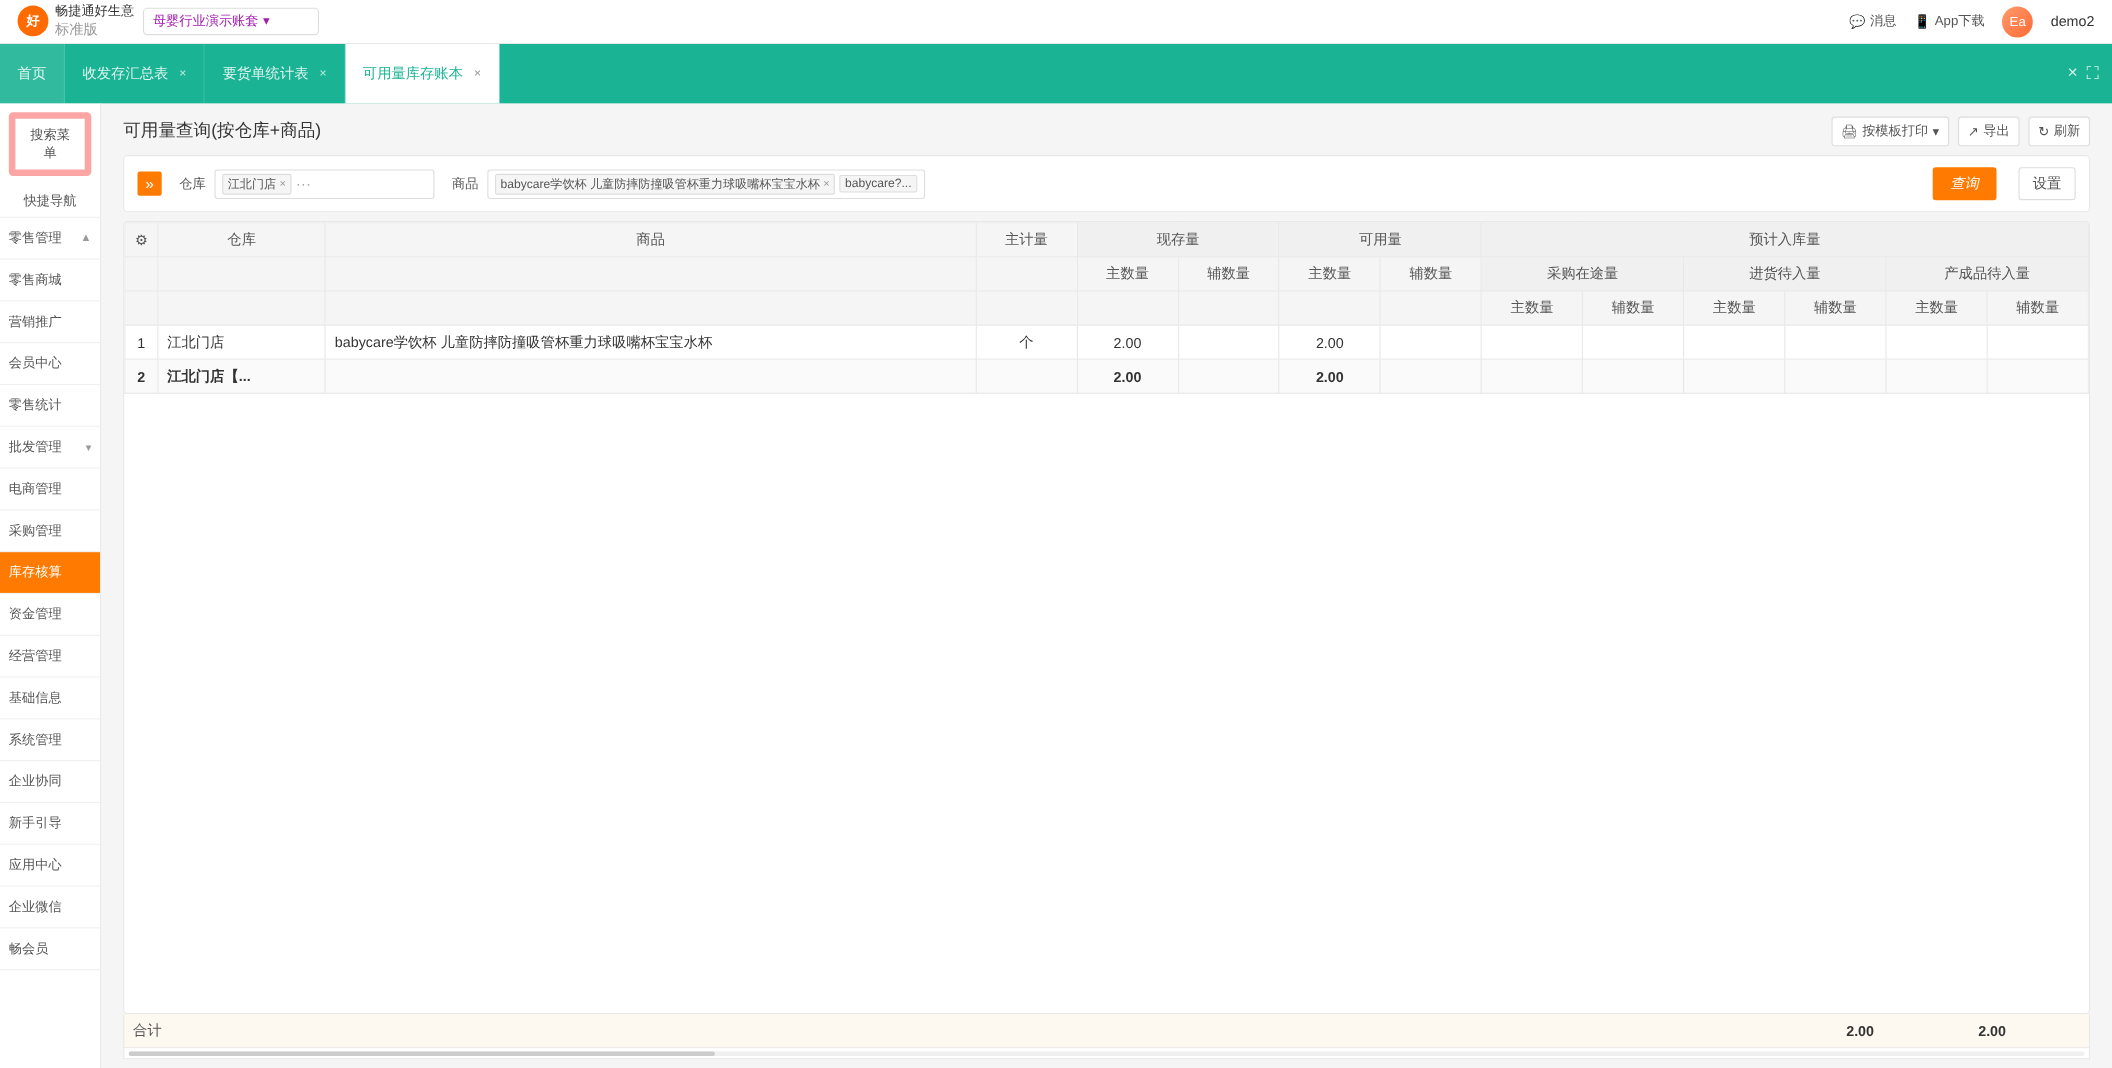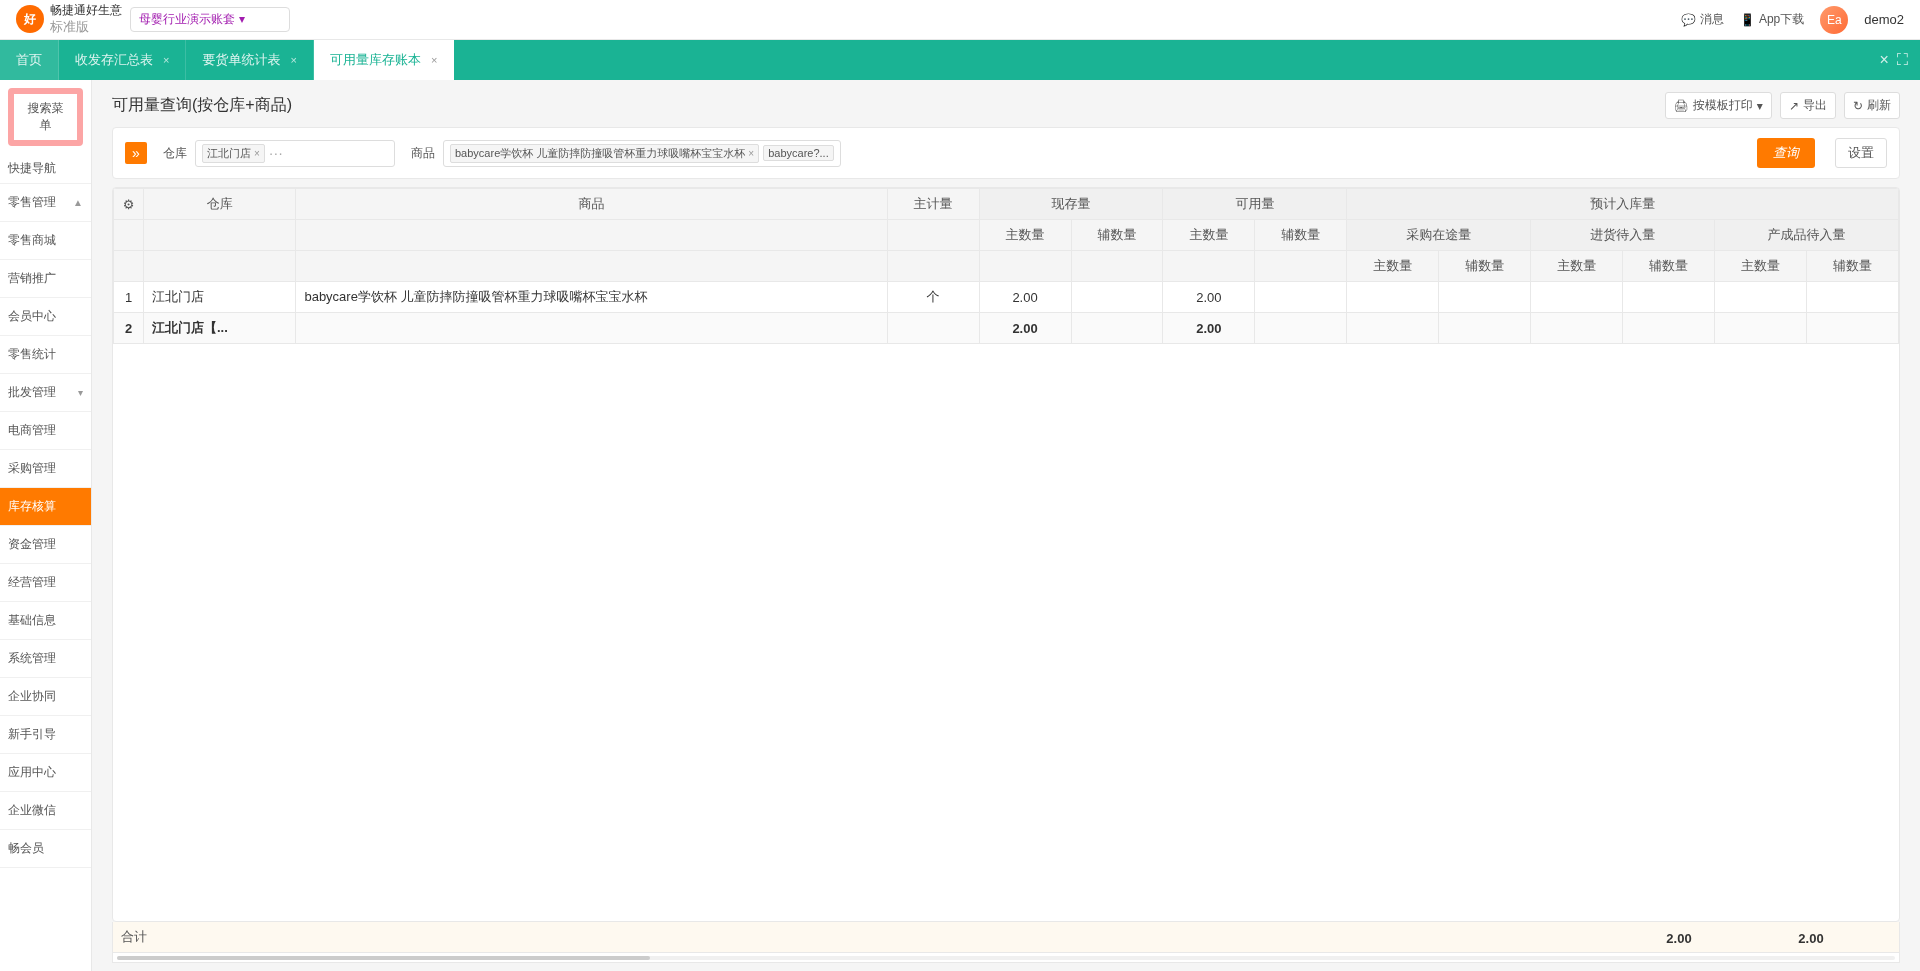--- a/index.html
+++ b/index.html
@@ -11,38 +11,38 @@
     .logo-area { display: flex; align-items: center; gap: 6px; }
     .logo-icon { width: 28px; height: 28px; background: #ff6b00; border-radius: 50%; display: flex; align-items: center; justify-content: center; color: white; font-size: 12px; font-weight: bold; }
     .logo-text { font-size: 12px; color: #333; line-height: 1.2; }
     .logo-sub { font-size: 13px; color: #999; }
     .store-selector { display: flex; align-items: center; gap: 4px; border: 1px solid #ddd; border-radius: 4px; padding: 3px 8px; cursor: pointer; color: #a21caf; font-size: 12px; min-width: 160px; }
     .top-bar-right { display: flex; align-items: center; gap: 16px; }
     .top-bar-btn { display: flex; align-items: center; gap: 4px; font-size: 12px; color: #555; cursor: pointer; }
     .avatar { width: 28px; height: 28px; border-radius: 50%; background: linear-gradient(135deg, #ff9a6c, #ff6b35); display: flex; align-items: center; justify-content: center; color: white; font-size: 12px; }
 
     
-    .nav-tabs { height: 40px; background: #1ab394; display: flex; align-items: stretch; }
+    .nav-tabs { height: 54px; background: #1ab394; display: flex; align-items: stretch; }
     .nav-tab { display: flex; align-items: center; padding: 0 16px; gap: 6px; font-size: 13px; color: rgba(255,255,255,0.85); cursor: pointer; border-right: 1px solid rgba(255,255,255,0.15); position: relative; }
     .nav-tab.active { background: #fff; color: #1ab394; font-weight: 500; }
     .nav-tab-home { background: rgba(255,255,255,0.1); }
     .nav-tab .close-icon { font-size: 11px; color: rgba(255,255,255,0.7); margin-left: 4px; cursor: pointer; }
     .nav-tab.active .close-icon { color: #999; }
     .nav-tab-spacer { flex: 1; }
     .window-controls { display: flex; align-items: center; gap: 8px; padding: 0 12px; }
     .win-btn { color: rgba(255,255,255,0.8); cursor: pointer; font-size: 16px; }
 
     
     .main-layout { display: flex; flex: 1; overflow: hidden; }
 
     
     .sidebar { width: 92px; background: #fff; border-right: 1px solid #e8e8e8; display: flex; flex-direction: column; overflow-y: auto; }
     .sidebar-search { padding: 8px; }
     .sidebar-search-btn { width: 100%; padding: 6px 9px; background: #fff; border: 6px solid #fca5a5; border-radius: 4px; font-size: 12px; color: #555; cursor: pointer; text-align: center; }
-    .sidebar-nav-btn { padding: 6px 8px; font-size: 12px; color: #555; cursor: pointer; text-align: left; border-bottom: 1px solid #f0f0f0; }
+    .sidebar-nav-btn { padding: 6px 8px; font-size: 12px; color: #555; cursor: pointer; text-align: center; border-bottom: 1px solid #f0f0f0; }
     .sidebar-item { padding: 10px 8px; font-size: 12px; color: #555; cursor: pointer; text-align: center; border-bottom: 1px solid #f0f0f0; display: flex; align-items: center; justify-content: space-between; }
     .sidebar-item.active { background: #ff7a00; color: white; }
     .chevron { font-size: 10px; color: #999; }
 
     
     .content { flex: 1; display: flex; flex-direction: column; overflow: hidden; }
 
     
     .page-header { padding: 12px 20px 8px; background: #f5f5f5; display: flex; align-items: center; justify-content: space-between; }
     .page-title { font-size: 16px; font-weight: 500; color: #333; }
@@ -321,21 +321,21 @@
             <td></td>
             <td></td>
             <td></td>
             <td></td>
             <td></td>
           </tr>
         </tbody>
       </table>
     </div>
 
-    <div class="table-footer" style="display:flex; align-items:flex-end;gap:12px;">
+    <div class="table-footer" style="display:flex; align-items:center;">
       <span style="color:#555; font-size:13px; margin-right:auto;">合计</span>
       <span style="font-weight:bold; color:#333; min-width:80px; text-align:center; margin-left:360px;">2.00</span>
       <span style="font-weight:bold; color:#333; min-width:160px; text-align:center;">2.00</span>
     </div>
 
     <div class="scrollbar-area">
       <div class="scrollbar-track">
         <div class="scrollbar-thumb"></div>
       </div>
     </div>

